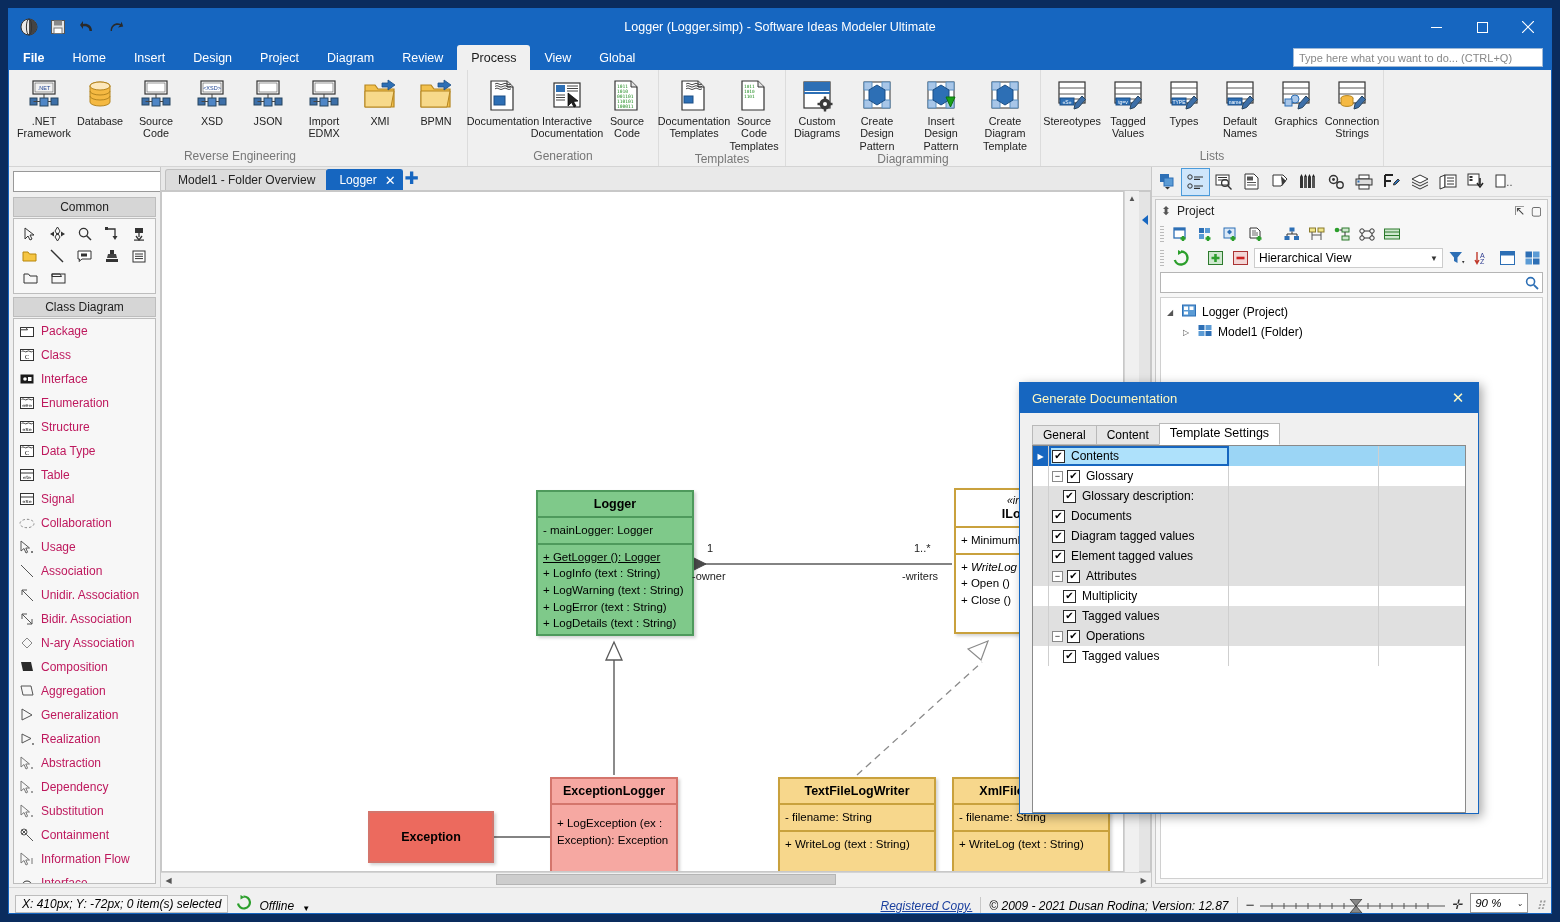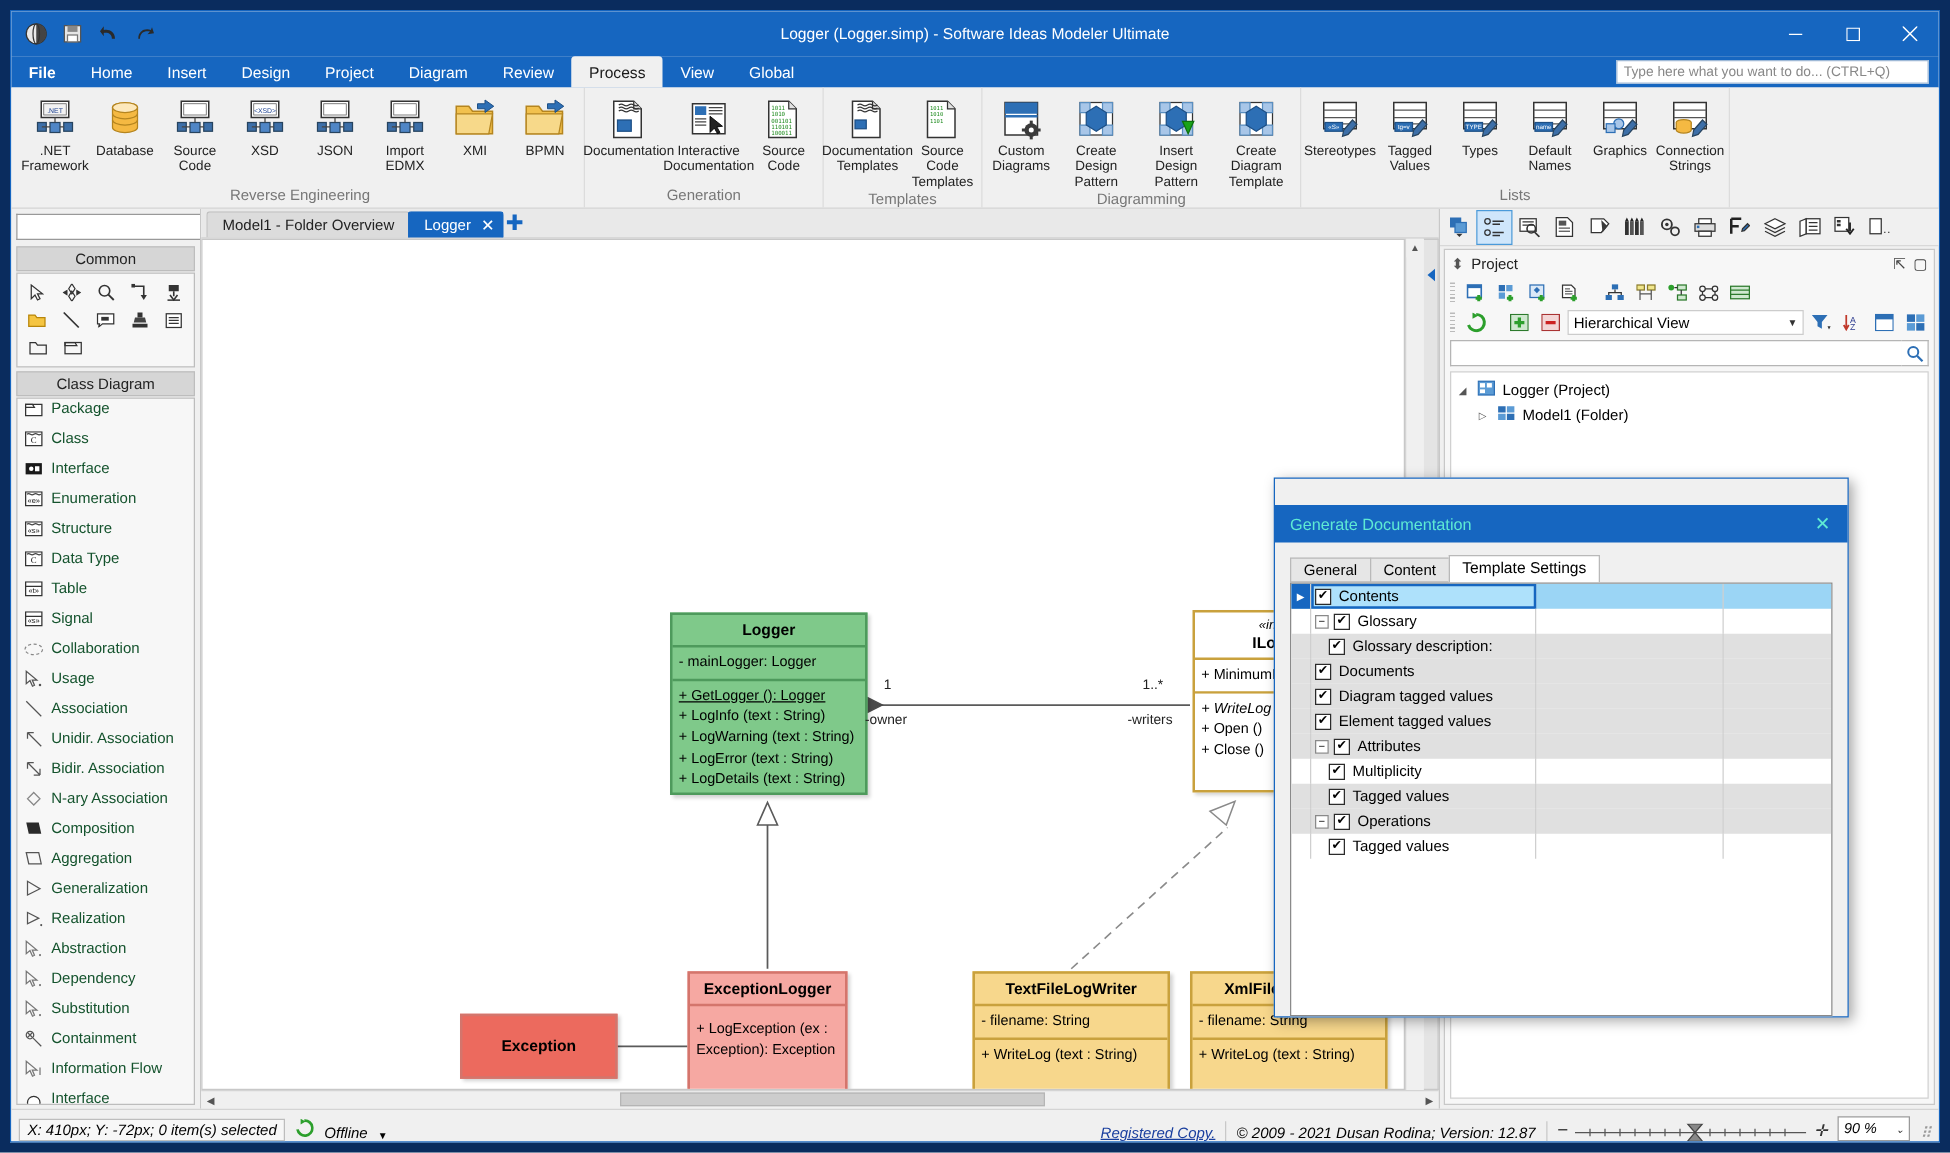--- a/index.html
+++ b/index.html
@@ -77,21 +77,21 @@
     font-family:"Liberation Sans", sans-serif;
   }
   .tb-header {
     background:#d6d6d6; border:1px solid #bdbdbd; margin:3px 4px 0; text-align:center;
     font-size:12px; padding:2px 0; color:#222;
   }
   .tb-panel { border:1px solid #bdbdbd; margin:1px 4px 0; background:#f7f7f7; padding:4px 3px; }
   .tb-iconrow { display:flex; gap:2px; padding:1px 0; }
   .tb-iconrow .ti { width:26px; height:20px; display:flex; align-items:center; justify-content:center; }
   .tb-list { flex:1; border:1px solid #bdbdbd; margin:1px 4px 3px; background:#f7f7f7; overflow:hidden; }
-  .tb-item { display:flex; align-items:flex-start; gap:6px; height:24px; padding-left:5px; font-size:12px; color:#14532d; }
+  .tb-item { display:flex; align-items:center; gap:6px; height:24px; padding-left:5px; font-size:12px; color:#be185d; }
   .tb-item .ti { width:16px; height:16px; display:flex; align-items:center; justify-content:center; flex:none; }
 
   
   .center { flex:1; display:flex; flex-direction:column; min-width:0; background:#f0f0f0; }
   .tabstrip { height:24px; background:#e9e9e9; display:flex; align-items:flex-end; border-bottom:1px solid #c8c8c8; flex:none; padding-left:4px; }
   .dtab {
     height:21px; display:flex; align-items:center; padding:0 12px; font-size:12px;
     background:#dcdcdc; border:1px solid #c0c0c0; border-bottom:none; color:#222;
     border-top-left-radius:3px; border-top-right-radius:3px; margin-right:-2px;
   }
@@ -155,21 +155,21 @@
   .tnode { display:flex; align-items:center; gap:5px; height:20px; font-size:12px; padding-left:6px; }
   .tnode.lvl2 { padding-left:22px; }
   .tnode .tri { width:10px; color:#555; font-size:8px; }
 
   
   .dialog {
     position:absolute; left:1010px; top:373px; width:460px; height:432px;
     background:#f0f0f0; border:1px solid #1666c0; box-shadow:3px 3px 10px rgba(0,0,0,.35);
     display:flex; flex-direction:column; z-index:50;
   }
-  .dlg-title { height:30px; background:#1666c0; color:#5eead4; display:flex; align-items:center; padding:0 6px 0 12px; font-size:13px; flex:none;margin-top:21px; }
+  .dlg-title { height:30px; background:#1666c0; color:#fef9c3; display:flex; align-items:center; padding:0 6px 0 12px; font-size:13px; flex:none; }
   .dlg-title .spacer { flex:1; }
   .dlg-x { width:28px; height:24px; display:flex; align-items:center; justify-content:center; font-size:15px; }
   .dlg-body { flex:1; padding:10px 12px 0; display:flex; flex-direction:column; min-height:0; }
   .dtabs { display:flex; align-items:flex-end; height:22px; }
   .dtb { padding:2px 10px; font-size:12px; border:1px solid #b9b9b9; background:#e6e6e6; margin-right:-1px; height:20px; }
   .dtb.active { background:#fff; border-bottom-color:#fff; height:22px; font-size:12.5px; }
   .grid { flex:1; border:1px solid #8a8a8a; background:#fff; overflow:hidden; min-height:0; }
   .grow { display:flex; height:20px; align-items:stretch; font-size:12px; }
   .grow.alt { background:#e0e0e0; }
   .grow.sel { background:#9bd5f5; }

